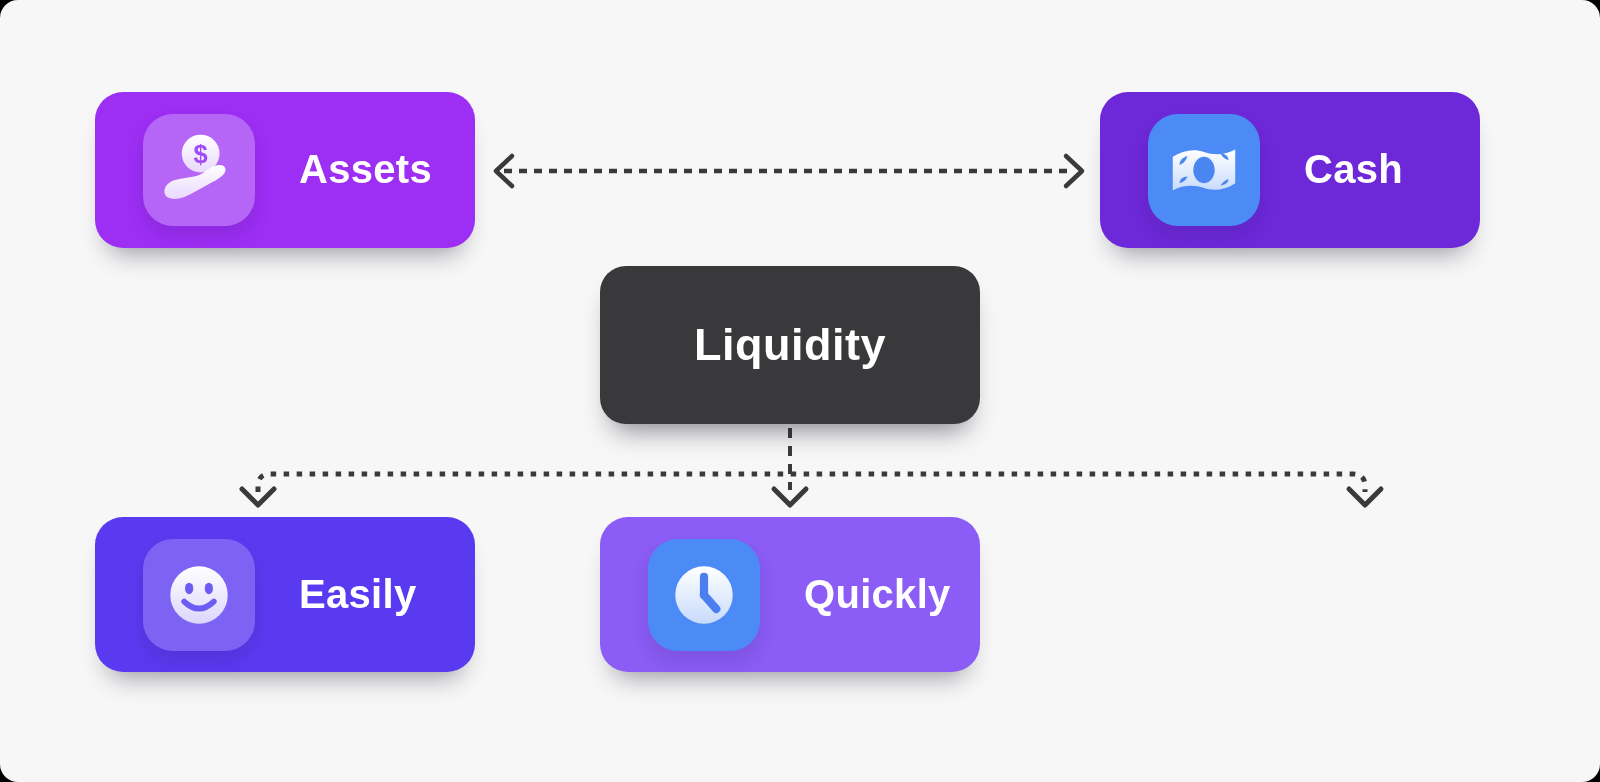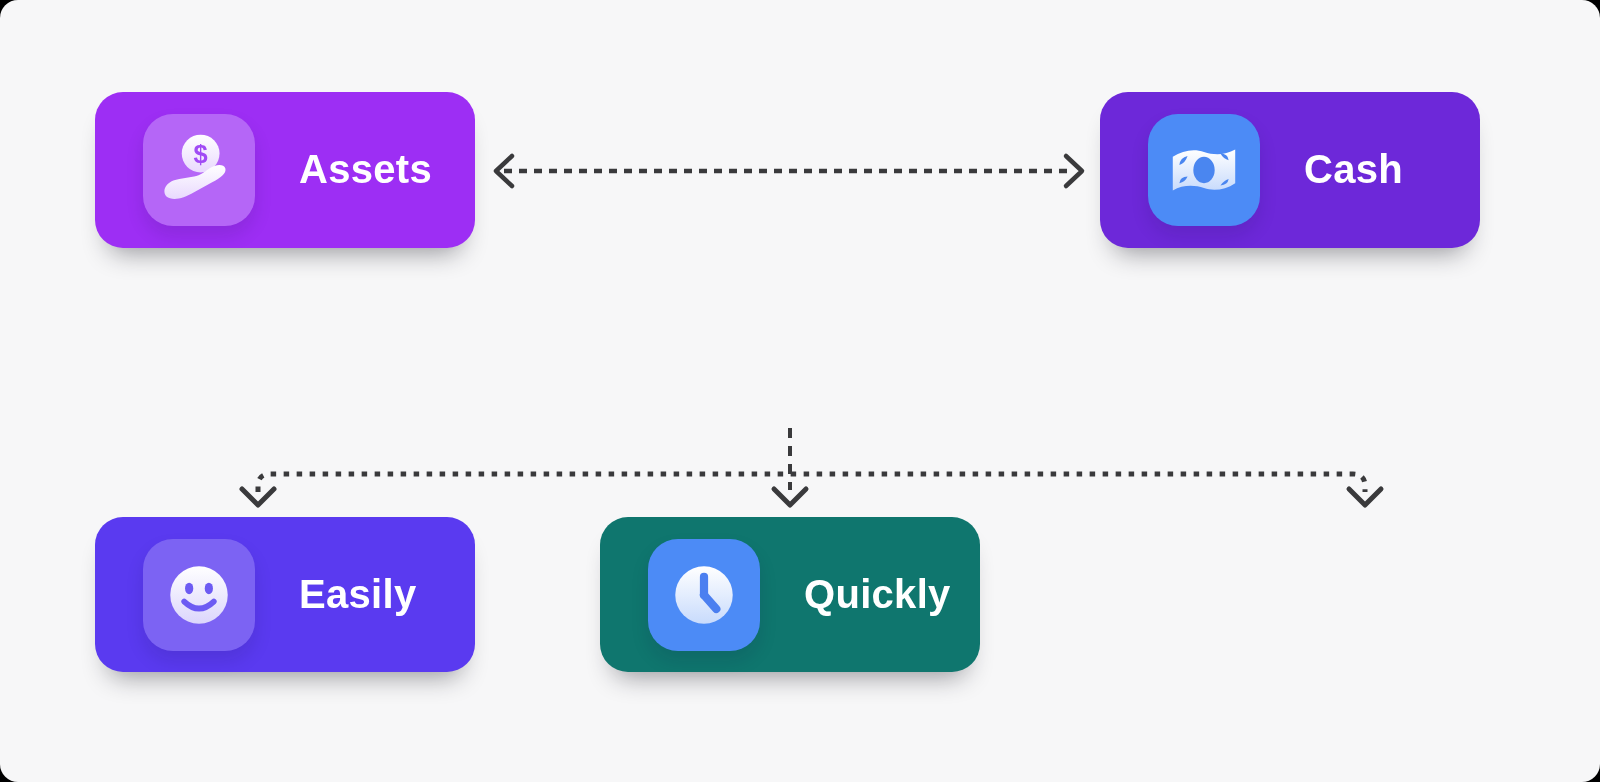--- a/index.html
+++ b/index.html
@@ -93,20 +93,23 @@
 
     <g stroke="#3A3A3C" fill="none">
       <path d="M790,428 L790,490" stroke-width="4" stroke-dasharray="10 8"></path>
       <path d="M258,492 L258,486 Q258,474 270,474 L1353,474 Q1365,474 1365,486 L1365,492" stroke-width="5" stroke-dasharray="5.5 7.5"></path>
       <path d="M242,489 L258,505 L274,489" stroke-width="5" stroke-linecap="round" stroke-linejoin="round"></path>
       <path d="M774,489 L790,505 L806,489" stroke-width="5" stroke-linecap="round" stroke-linejoin="round"></path>
       <path d="M1349,489 L1365,505 L1381,489" stroke-width="5" stroke-linecap="round" stroke-linejoin="round"></path>
     </g>
   </svg>
 
+  <div class="node node--liquidity" style="background-color: rgb(57, 57, 59);">
+    <div class="label label--center">Liquidity</div>
+  </div>
 
   <div class="node node--assets" style="background-color: rgb(157, 46, 244);">
     <div class="tile tile--assets" style="background-color: rgb(181, 102, 247);">
       <svg width="92" height="92" viewBox="0 0 112 112">
         <defs>
           <linearGradient id="gA" x1="0" y1="0" x2="0" y2="1">
             <stop offset="0" stop-color="#FFFFFF"></stop>
               <stop offset="1" stop-color="#E9D9FE"></stop>
           </linearGradient>
         </defs>
@@ -149,21 +152,21 @@
         </defs>
         <circle cx="56" cy="56" r="35" fill="url(#gE)"></circle>
         <ellipse cx="44" cy="48" rx="5" ry="7" fill="#6D5BF3"></ellipse>
         <ellipse cx="68" cy="48" rx="5" ry="7" fill="#6D5BF3"></ellipse>
         <path d="M38,64 Q56,81 74,64" stroke="#6D5BF3" stroke-width="7" fill="none" stroke-linecap="round"></path>
       </svg>
     </div>
     <div class="label">Easily</div>
   </div>
 
-  <div class="node node--quickly" style="background-color: #0f766e;">
+  <div class="node node--quickly" style="background-color: #8b5cf6;">
     <div class="tile tile--quickly" style="background-color: rgb(76, 139, 246);">
       <svg width="92" height="92" viewBox="0 0 112 112">
         <defs>
           <linearGradient id="gQ" x1="0" y1="0" x2="0" y2="1">
             <stop offset="0" stop-color="#FFFFFF"></stop>
               <stop offset="1" stop-color="#C8DBFC"></stop>
           </linearGradient>
         </defs>
         <circle cx="56" cy="56" r="35" fill="url(#gQ)"></circle>
         <path d="M56,56 L56,34" stroke="#4B7FF0" stroke-width="10" stroke-linecap="round" fill="none"></path>

